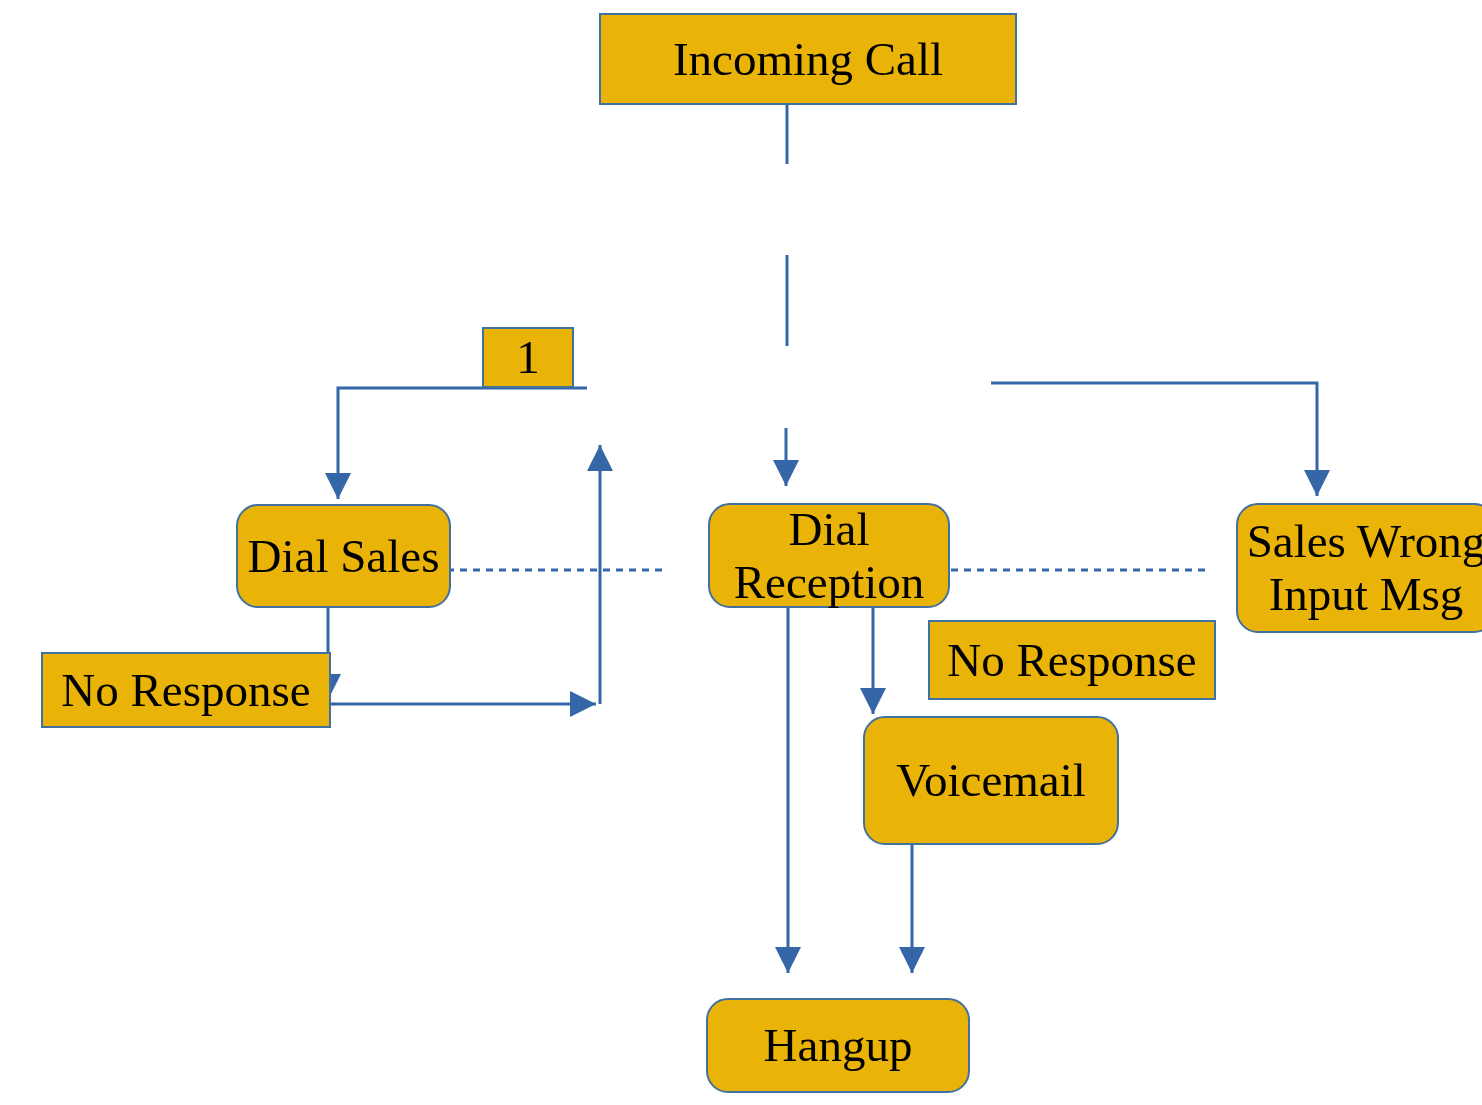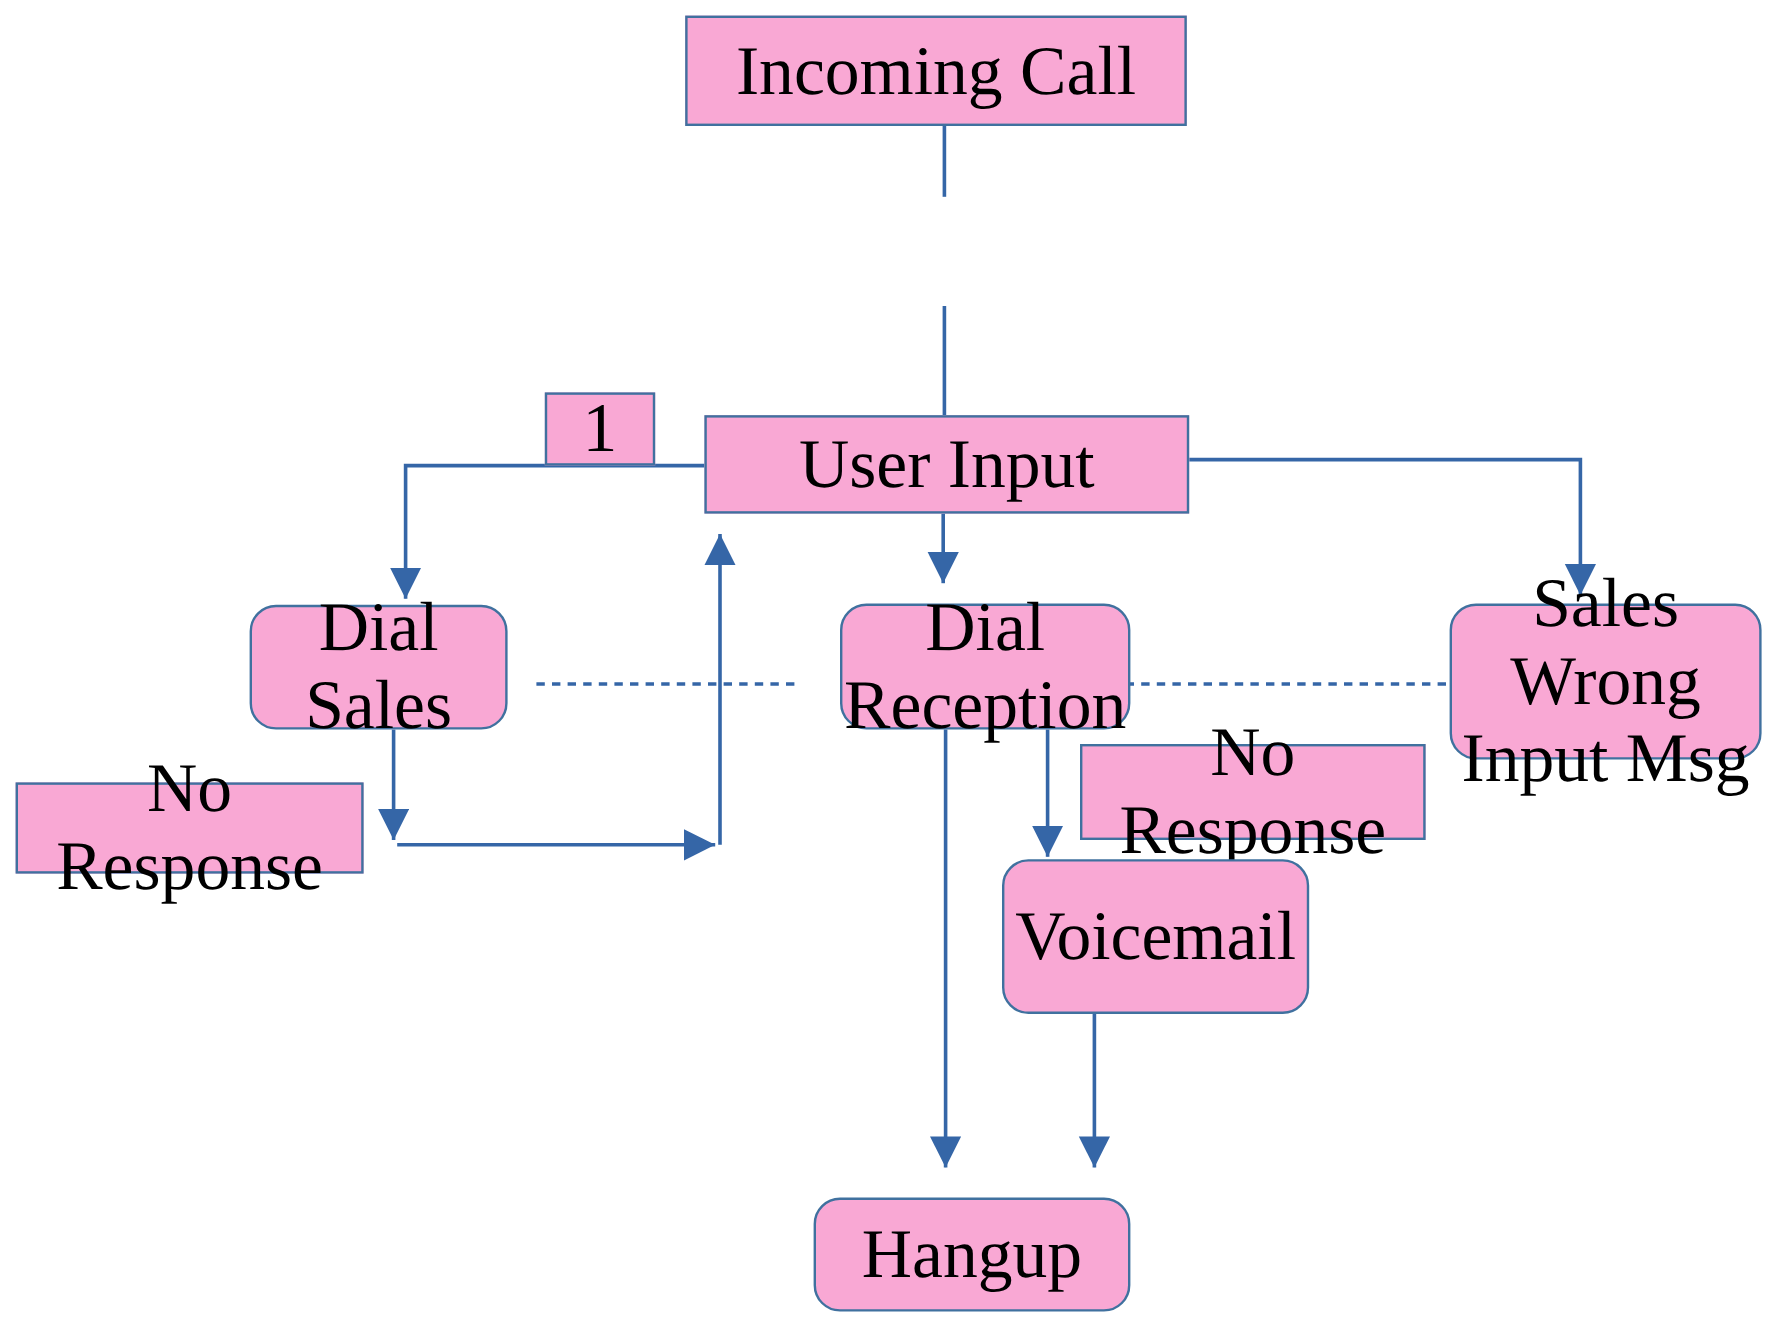--- a/index.html
+++ b/index.html
@@ -12,29 +12,30 @@
     overflow: hidden;
   }
   #edges {
     position: absolute;
     left: 0; top: 0;
     width: 1482px; height: 1105px;
   }
   .node {
     position: absolute;
     box-sizing: border-box;
-    background: #f9a8d4;
+    background: #eab308;
     border: 2.5px solid #40719F;
     display: flex;
     align-items: center;
     justify-content: center;
     color: #000000;
-    font-size: 58px;
+    font-size: 47px;
     line-height: 1.12;
     text-align: center;
+    margin-left: 28px;
   }
   .node.round { border-radius: 22px; }
   .node span { white-space: pre-line; display: block; padding: 0 6px; }
   .edge { stroke: #3566A7; stroke-width: 3; fill: none; }
   .edge.dotted { stroke-dasharray: 7 6; }
 </style>
 </head>
 <body>
 
 <div id="canvas">
@@ -63,30 +64,27 @@
 
   <div class="node" style="left:571px; top:13px; width:418px; height:92px;">
     <span>Incoming Call</span>
   </div>
 
 
   <div class="node" style="left:454px; top:327px; width:92px; height:61px;">
     <span>1</span>
   </div>
 
-  <div class="node" style="left:587px; top:346px; width:404px; height:82px;">
-    <span>User Input</span>
-  </div>
 
 
   <div class="node round" style="left:208px; top:504px; width:215px; height:104px;">
     <span>Dial Sales</span>
   </div>
 
-  <div class="node round" style="left:700px; top:503px; width:242px; height:105px;">
+  <div class="node round" style="left:680px; top:503px; width:242px; height:105px;">
     <span>Dial
 Reception</span>
   </div>
 
   <div class="node round" style="left:1208px; top:503px; width:260px; height:130px;">
     <span>Sales Wrong
 Input Msg</span>
   </div>
 
   <div class="node" style="left:13px; top:652px; width:290px; height:76px;">

